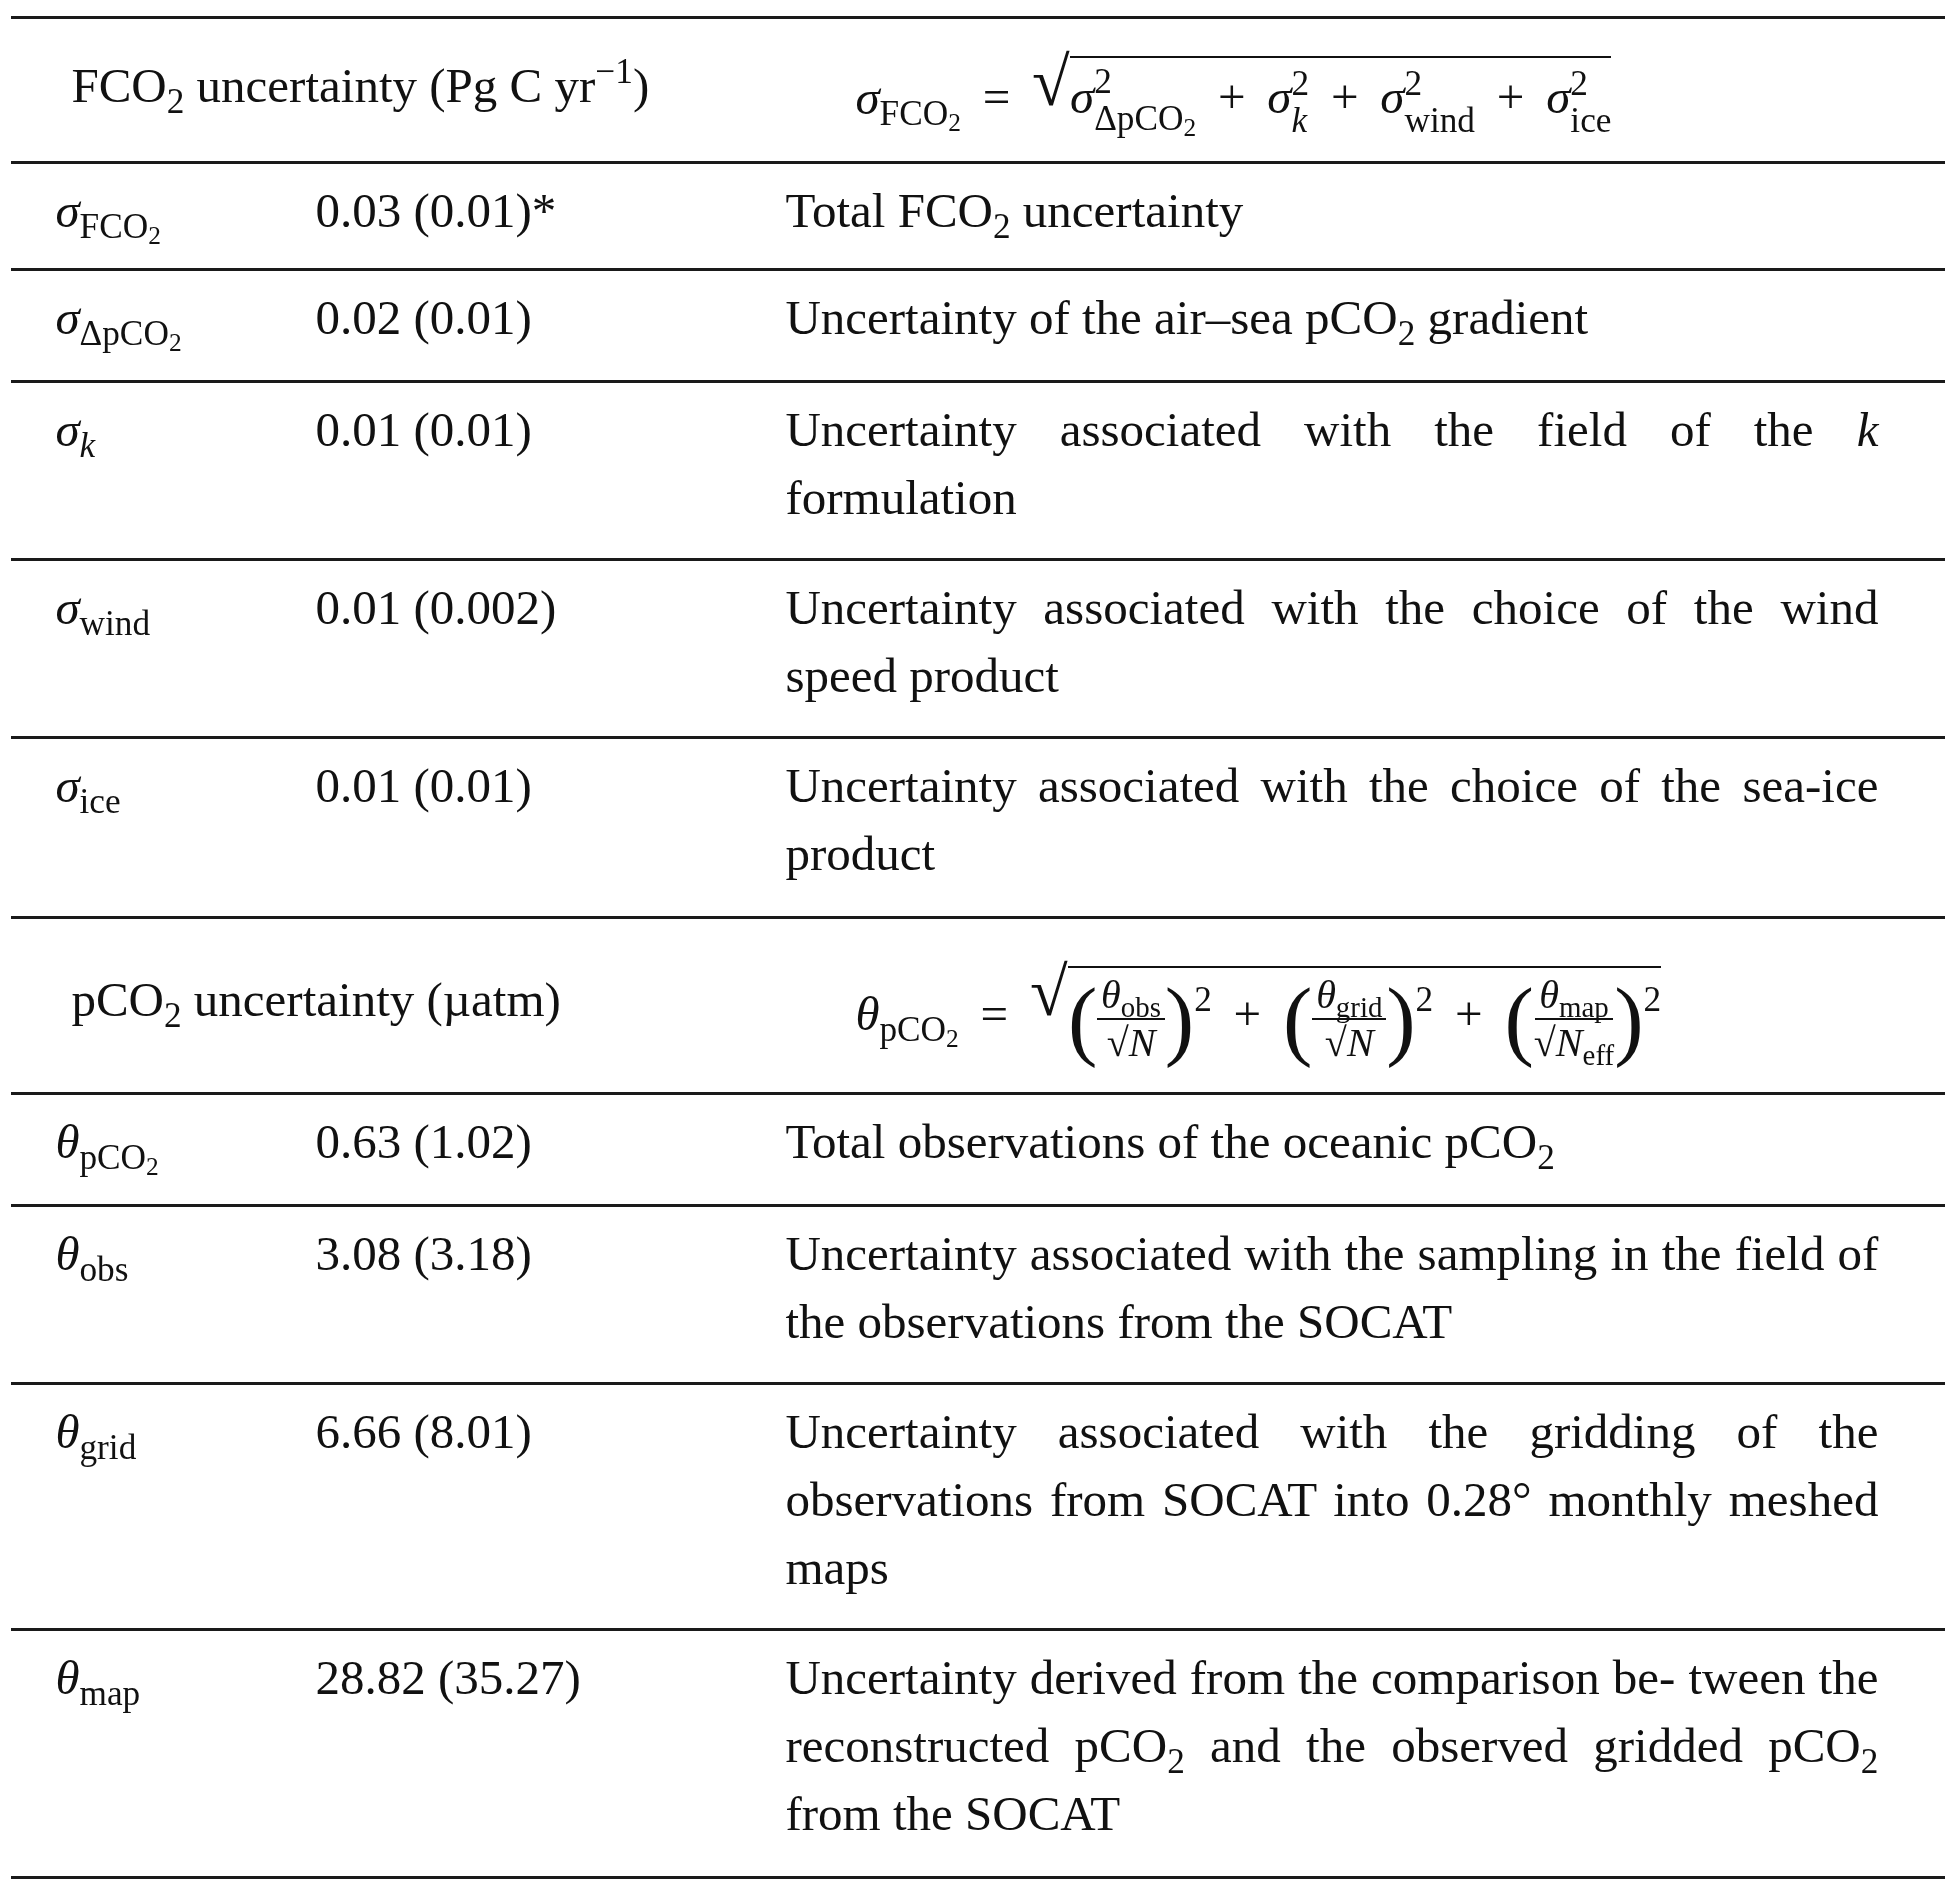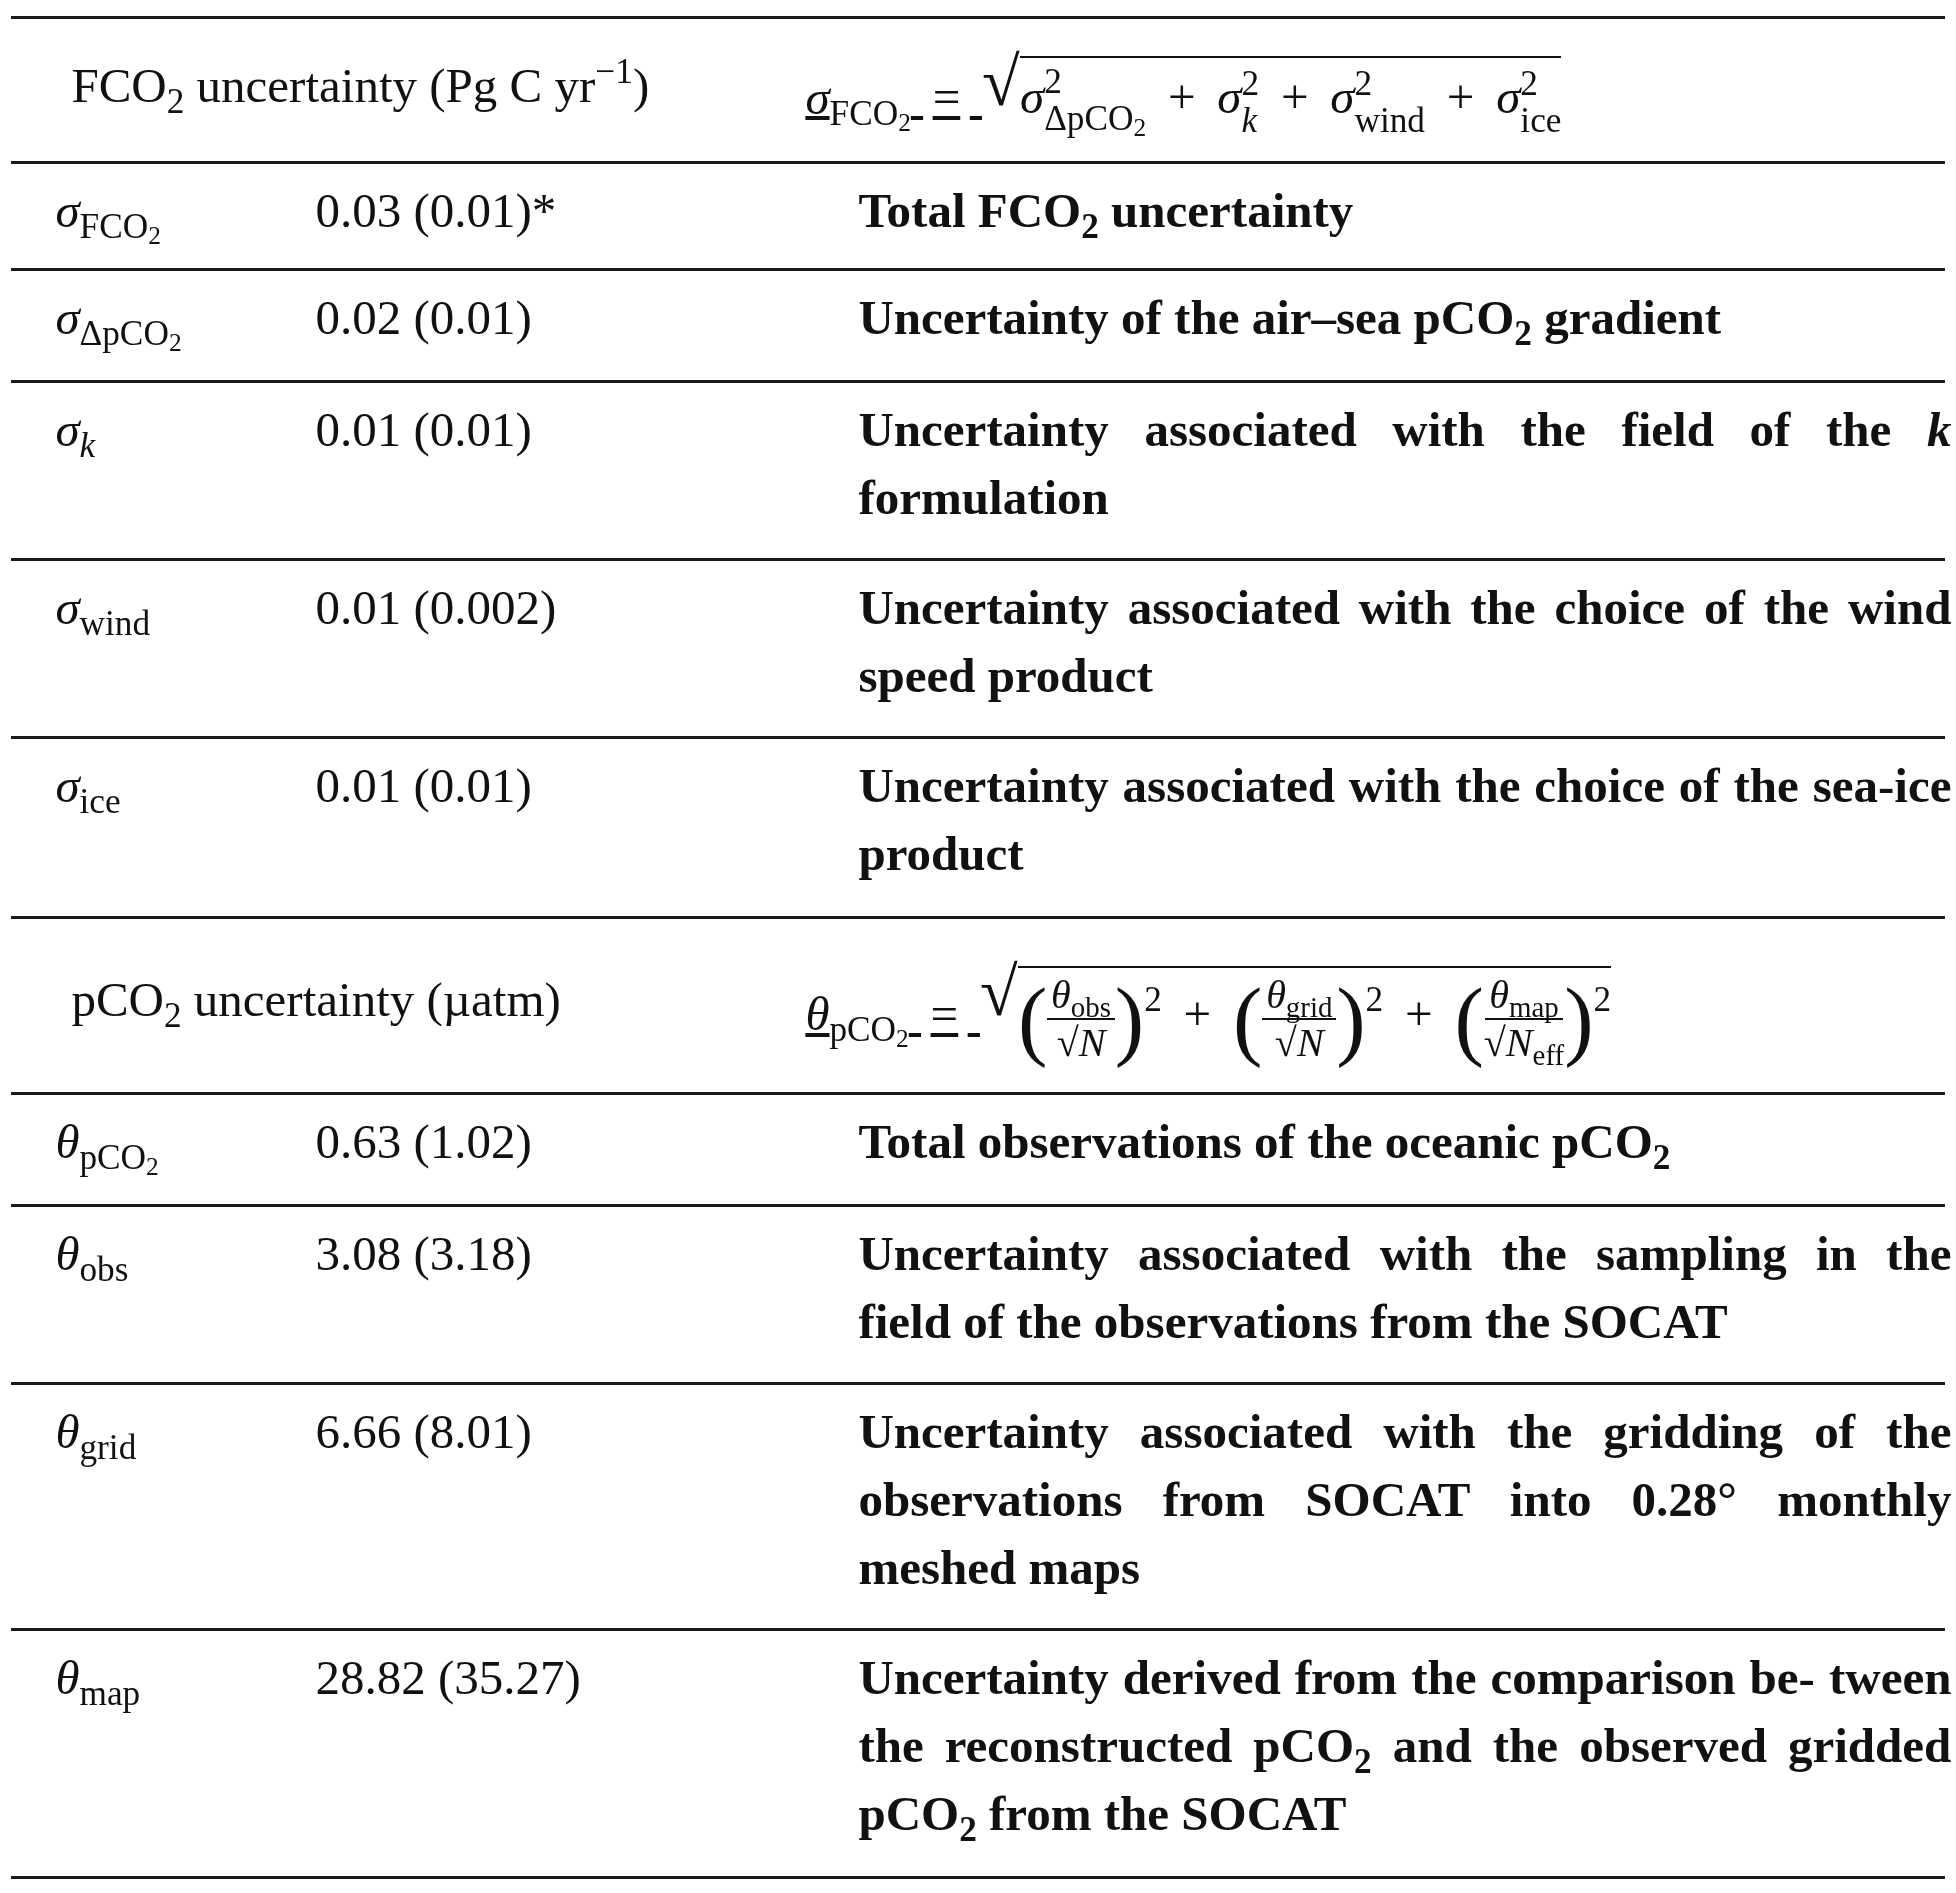--- a/index.html
+++ b/index.html
@@ -9,23 +9,23 @@
     color: #111111;
   }
   .table {
     position: absolute; left: 11.4px; top: 16px; width: 1934px;
   }
   .rule { position: absolute; left: 0; width: 1934px; height: 2.8px; background: #1a1a1a; }
   .row { position: absolute; left: 0; width: 1934px; }
   .cell { position: absolute; font-size: 49px; line-height: 68px; }
   .sym { left: 44px; text-align: center; }
   .val { left: 304px; }
-  .desc { left: 847px; width: 1093px; text-align: justify; text-align-last: left; font-weight: bold; }
+  .desc { left: 774px; width: 1093px; text-align: justify; text-align-last: left; }
   .hdr-left { left: 60px; }
-  .hdr-right { left: 794px; text-decoration: underline; }
+  .hdr-right { left: 844px; }
   i.var { font-style: italic; }
   sub { font-size: 0.72em; vertical-align: -0.32em; line-height: 0; }
   sup { font-size: 0.72em; vertical-align: 0.55em; line-height: 0; }
   .subsub { font-size: 0.72em; vertical-align: -0.25em; }
   .sqrt { display: inline-block; position: relative; padding-left: 38px; }
   .sqrt .rad { position: absolute; left: 0; top: -7.6px; font-size: 1.4em; line-height: 1; }
   .sqrt .bar { border-top: 2.8px solid #111; padding-top: 5.7px; display: inline-block; }
   .stack { display: inline-flex; flex-direction: column; vertical-align: middle; line-height: 1; }
   .stack .up { font-size: 0.72em; margin-bottom: 1.9px; }
   .stack .dn { font-size: 0.72em; }

